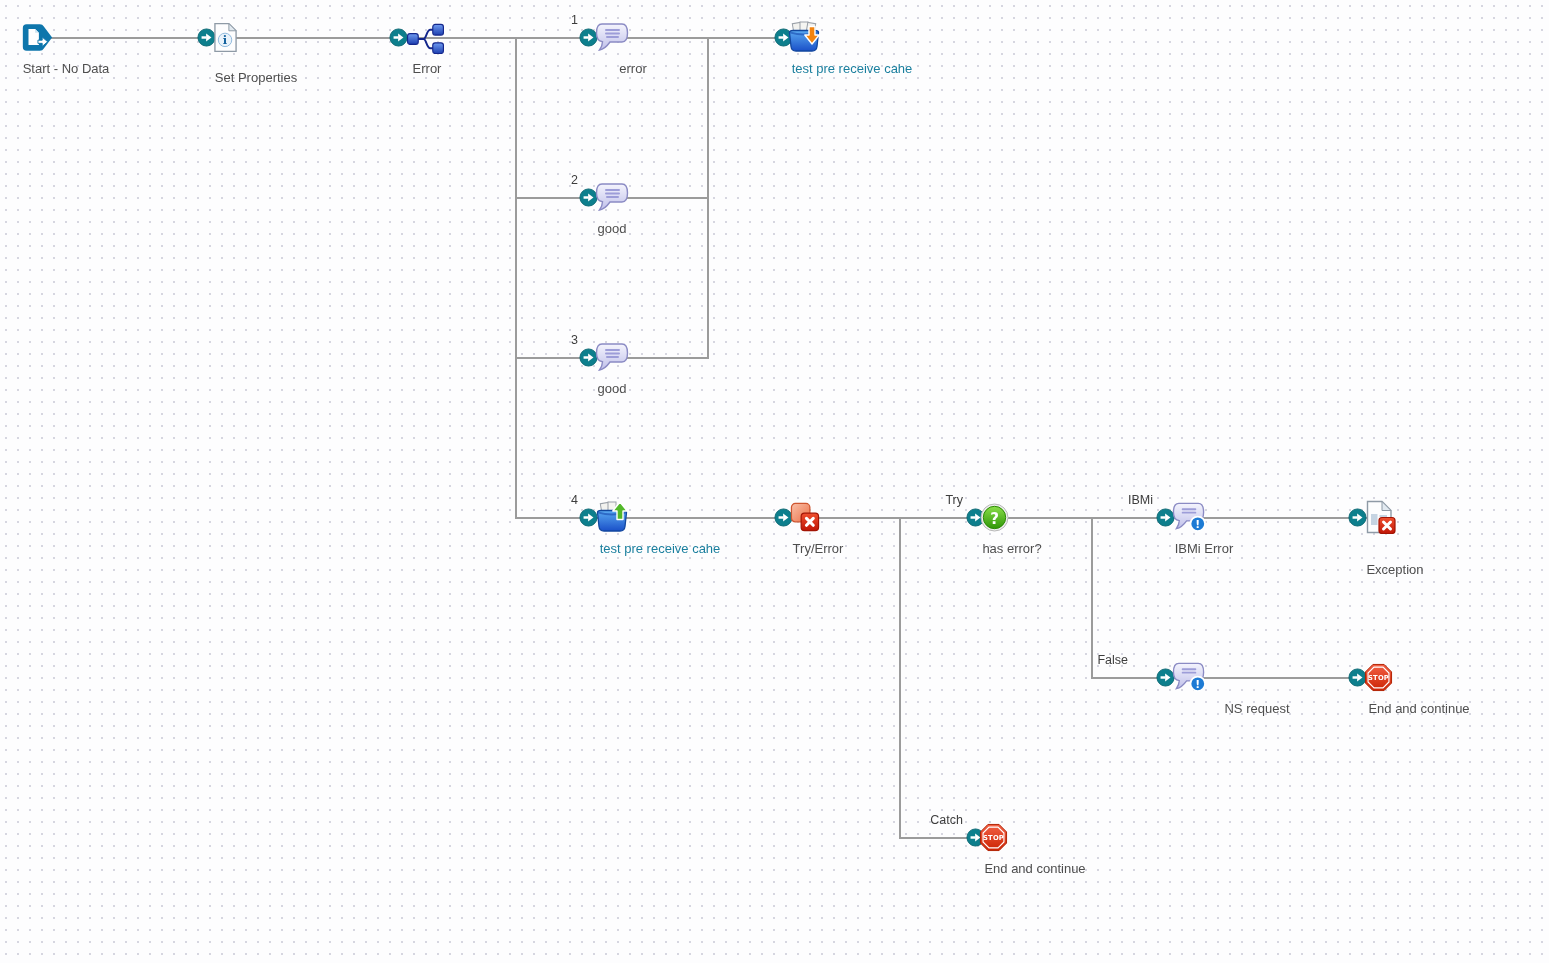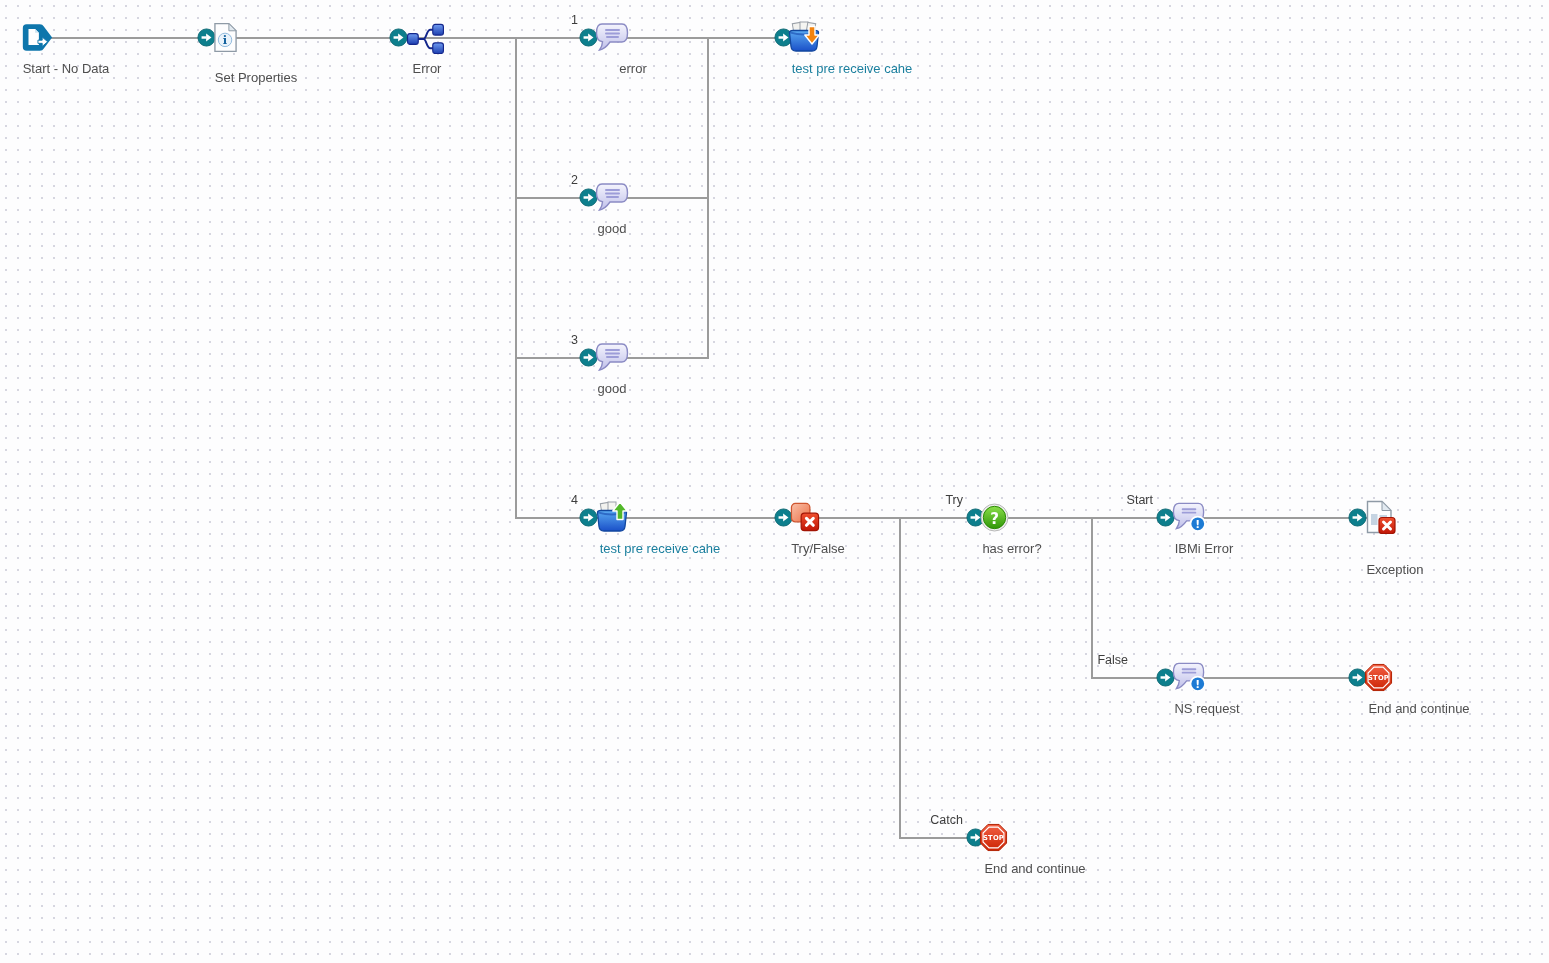--- a/index.html
+++ b/index.html
@@ -229,32 +229,32 @@
       <use href="#sym-cache-up"></use>
     </svg>
   <div class="lbl link" style="left:575px;top:541px">test pre receive cahe</div>
 
   <svg class="conn" style="left:774px;top:508px">
       <use href="#sym-conn"></use>
     </svg>
   <svg class="node-icon" style="left:790px;top:502px" width="31" height="31">
       <use href="#sym-trycatch"></use>
     </svg>
-  <div class="lbl" style="left:733px;top:541px">Try/False</div>
+  <div class="lbl" style="left:733px;top:541px">Try/Error</div>
 
   <div class="tag" style="left:905px;top:493px">Try</div>
   <svg class="conn" style="left:966px;top:508px">
       <use href="#sym-conn"></use>
     </svg>
   <svg class="node-icon" style="left:980px;top:503px" width="29" height="29">
       <use href="#sym-question"></use>
     </svg>
   <div class="lbl" style="left:927px;top:541px">has error?</div>
 
-  <div class="tag" style="left:1095px;top:493px">Start</div>
+  <div class="tag" style="left:1095px;top:493px">IBMi</div>
   <svg class="conn" style="left:1156px;top:508px">
       <use href="#sym-conn"></use>
     </svg>
   <svg class="node-icon" style="left:1172px;top:501px" width="35" height="33">
       <use href="#sym-notify"></use>
     </svg>
   <div class="lbl" style="left:1119px;top:541px">IBMi Error</div>
 
   <svg class="conn" style="left:1348px;top:508px">
       <use href="#sym-conn"></use>
@@ -264,21 +264,21 @@
     </svg>
   <div class="lbl" style="left:1310px;top:562px">Exception</div>
 
   <div class="tag" style="left:1070px;top:653px">False</div>
   <svg class="conn" style="left:1156px;top:668px">
       <use href="#sym-conn"></use>
     </svg>
   <svg class="node-icon" style="left:1172px;top:661px" width="35" height="33">
       <use href="#sym-notify"></use>
     </svg>
-  <div class="lbl" style="left:1122px;top:701px">NS request</div>
+  <div class="lbl" style="left:1172px;top:701px">NS request</div>
 
   <svg class="conn" style="left:1348px;top:668px">
       <use href="#sym-conn"></use>
     </svg>
   <svg class="node-icon" style="left:1364px;top:663px" width="29" height="29">
       <use href="#sym-stop"></use>
     </svg>
   <div class="lbl" style="left:1334px;top:701px">End and continue</div>
 
   <div class="tag" style="left:905px;top:813px">Catch</div>

